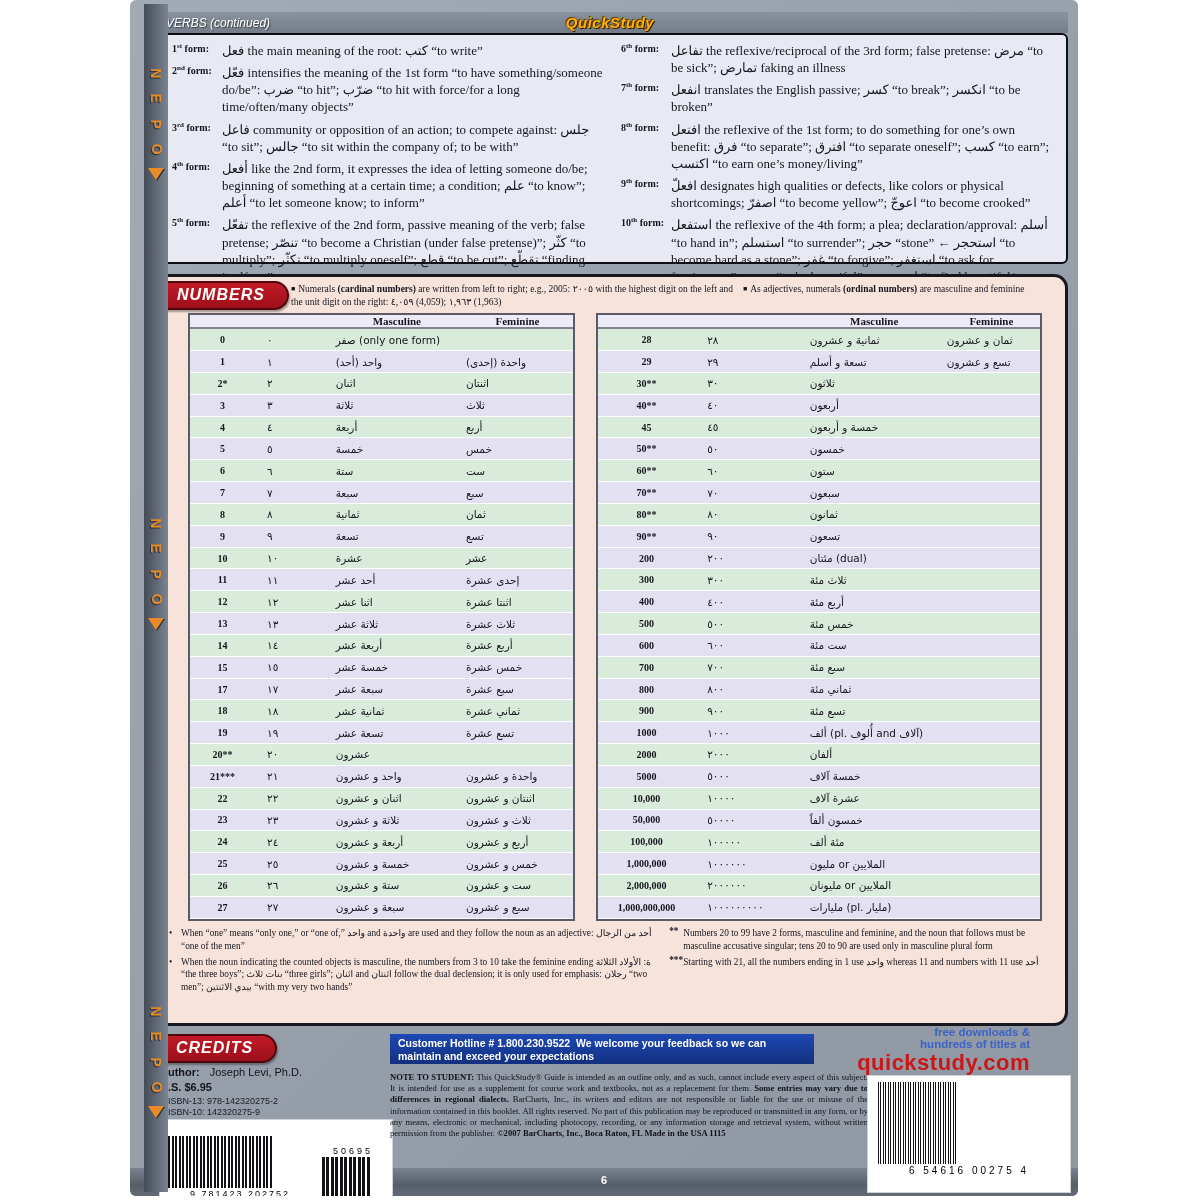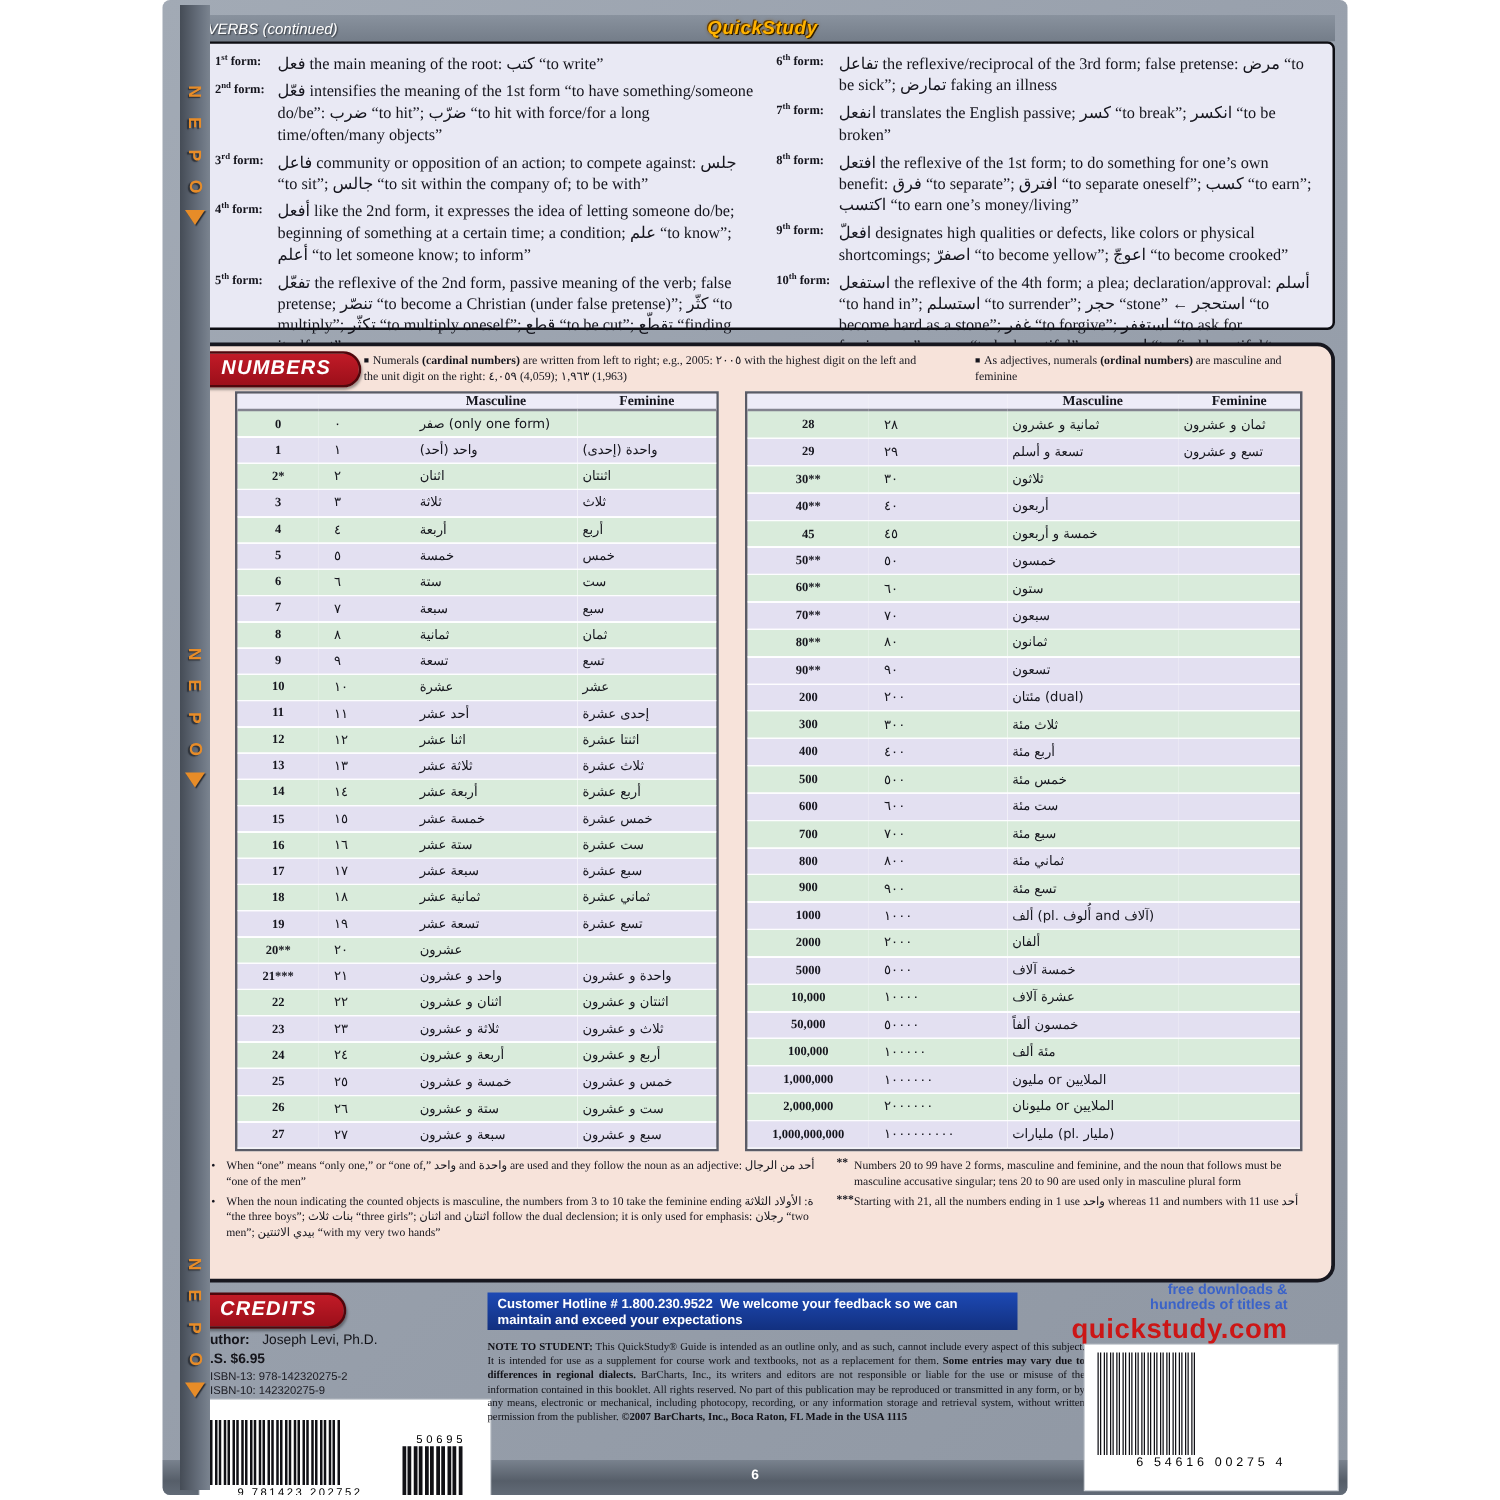--- a/index.html
+++ b/index.html
@@ -37,24 +37,24 @@
   .verb-text{font-size:13px;}
   
   .numbers-panel{position:absolute;left:20px;top:274px;width:918px;height:752px;
                  background:#f7e3da;border:3px solid #17171f;border-radius:14px;
                  box-sizing:border-box;z-index:1;}
   .badge{background:linear-gradient(180deg,#c11b27,#9c0f1a);border:2px solid #4f070c;
          color:#ffffff;font-family:"Liberation Sans",sans-serif;font-weight:bold;font-style:italic;
          font-size:16px;letter-spacing:1px;padding:3px 22px 4px 16px;border-radius:5px 16px 16px 5px;
          display:inline-block;box-shadow:1px 2px 2px rgba(0,0,0,.35);}
   .numbers-badge{position:absolute;left:6px;top:4px;}
-  .intro{position:absolute;left:138px;top:6px;right:8px;display:flex;gap:16px;
+  .intro{position:absolute;left:138px;top:6px;right:8px;display:flex;
          font-size:9.5px;line-height:1.35;}
   .intro-item{flex:0 0 452px;}
-  .intro-item2{flex:1;margin-left:21px;}
+  .intro-item2{flex:1;}
   .sq{font-size:7px;vertical-align:1px;margin-right:3px;}
   .tablebox{position:absolute;top:36px;height:608px;border:2px solid #5a5b66;
             box-sizing:border-box;background:#ffffff;}
   .tablebox.tleft{left:35px;width:387px;}
   .tablebox.tright{left:443px;width:446px;}
   table.num-table{border-collapse:collapse;width:100%;height:100%;table-layout:fixed;}
   .num-table th{background:#edebf7;font-family:"Liberation Serif",serif;font-size:11px;
                 font-weight:bold;border-bottom:2px solid #83838f;padding:0;}
   .num-table td{padding:0 4px;overflow:hidden;white-space:nowrap;border-bottom:1px solid #fdfdff;}
   .num-table tr.even td{background:#d9ebdb;}
@@ -275,26 +275,20 @@
                 <td class="c-numeral">١٤</td>
                 <td class="c-ar">أربعة عشر</td>
                 <td class="c-ar">أربع عشرة</td>
               </tr>
               <tr class="odd">
                 <td class="c-num">15</td>
                 <td class="c-numeral">١٥</td>
                 <td class="c-ar">خمسة عشر</td>
                 <td class="c-ar">خمس عشرة</td>
               </tr>
-              <tr class="even">
-                <td class="c-num">16</td>
-                <td class="c-numeral">١٦</td>
-                <td class="c-ar">ستة عشر</td>
-                <td class="c-ar">ست عشرة</td>
-              </tr>
               <tr class="odd">
                 <td class="c-num">17</td>
                 <td class="c-numeral">١٧</td>
                 <td class="c-ar">سبعة عشر</td>
                 <td class="c-ar">سبع عشرة</td>
               </tr>
               <tr class="even">
                 <td class="c-num">18</td>
                 <td class="c-numeral">١٨</td>
                 <td class="c-ar">ثمانية عشر</td>

